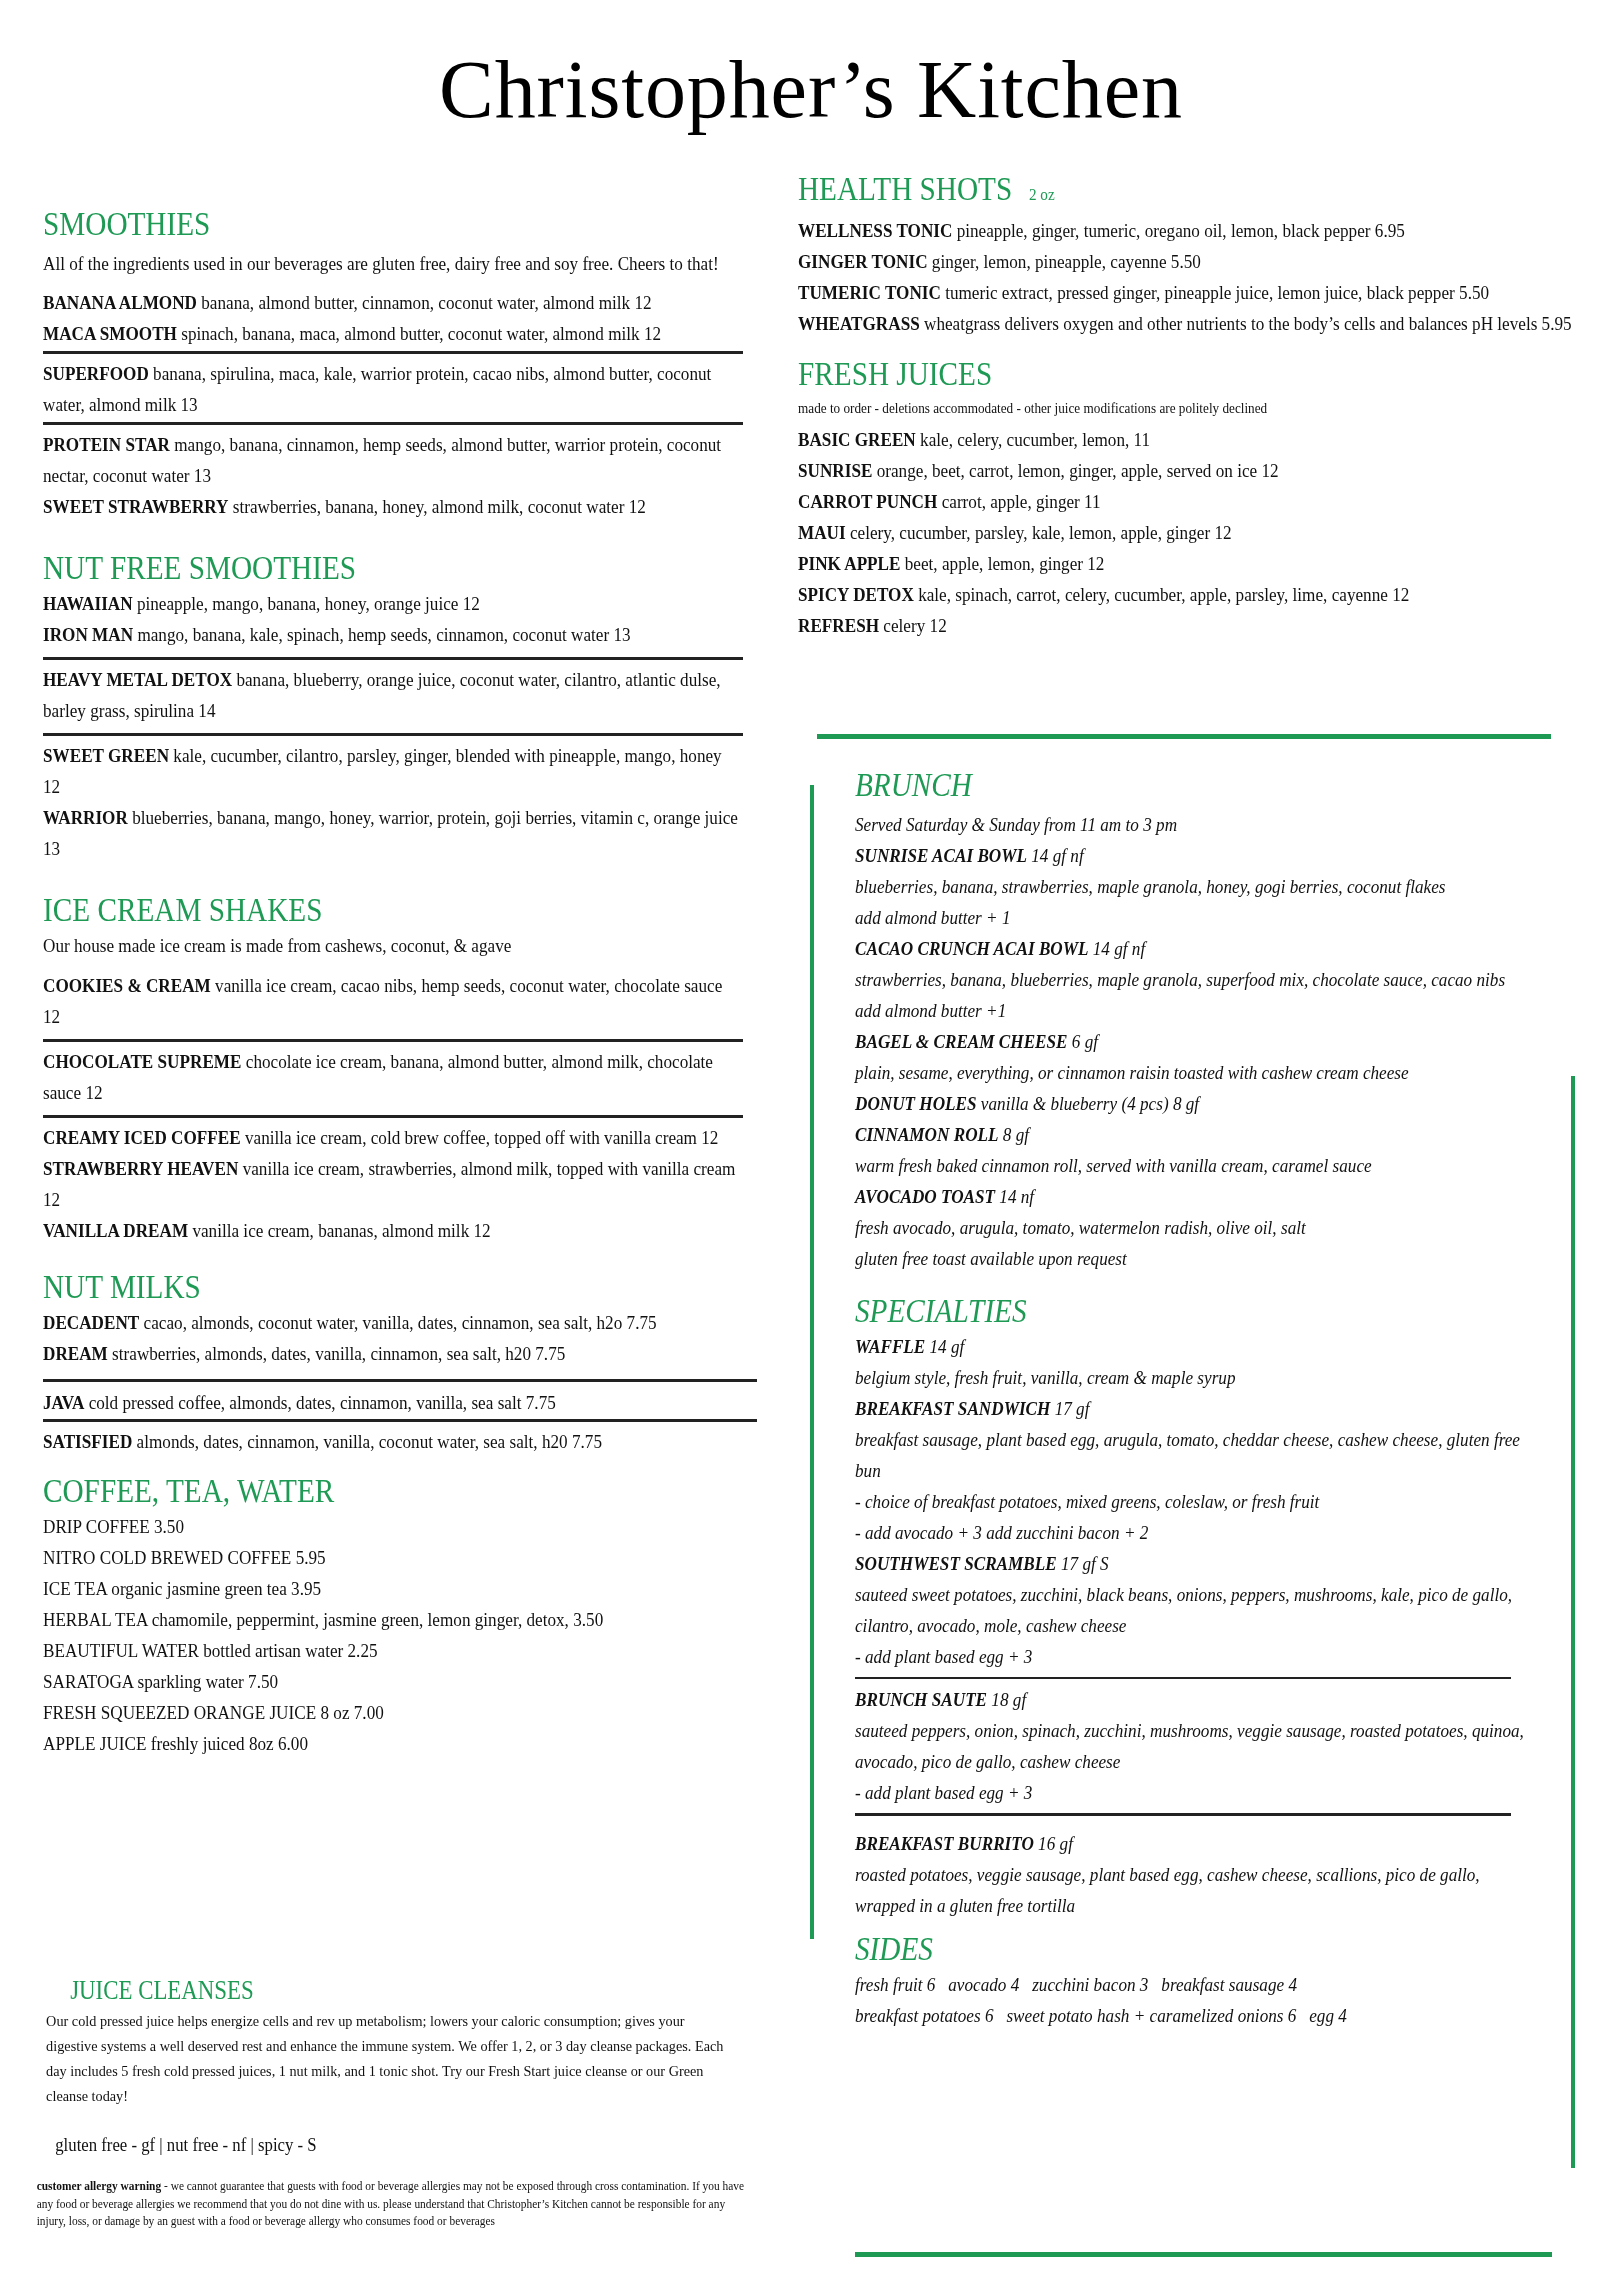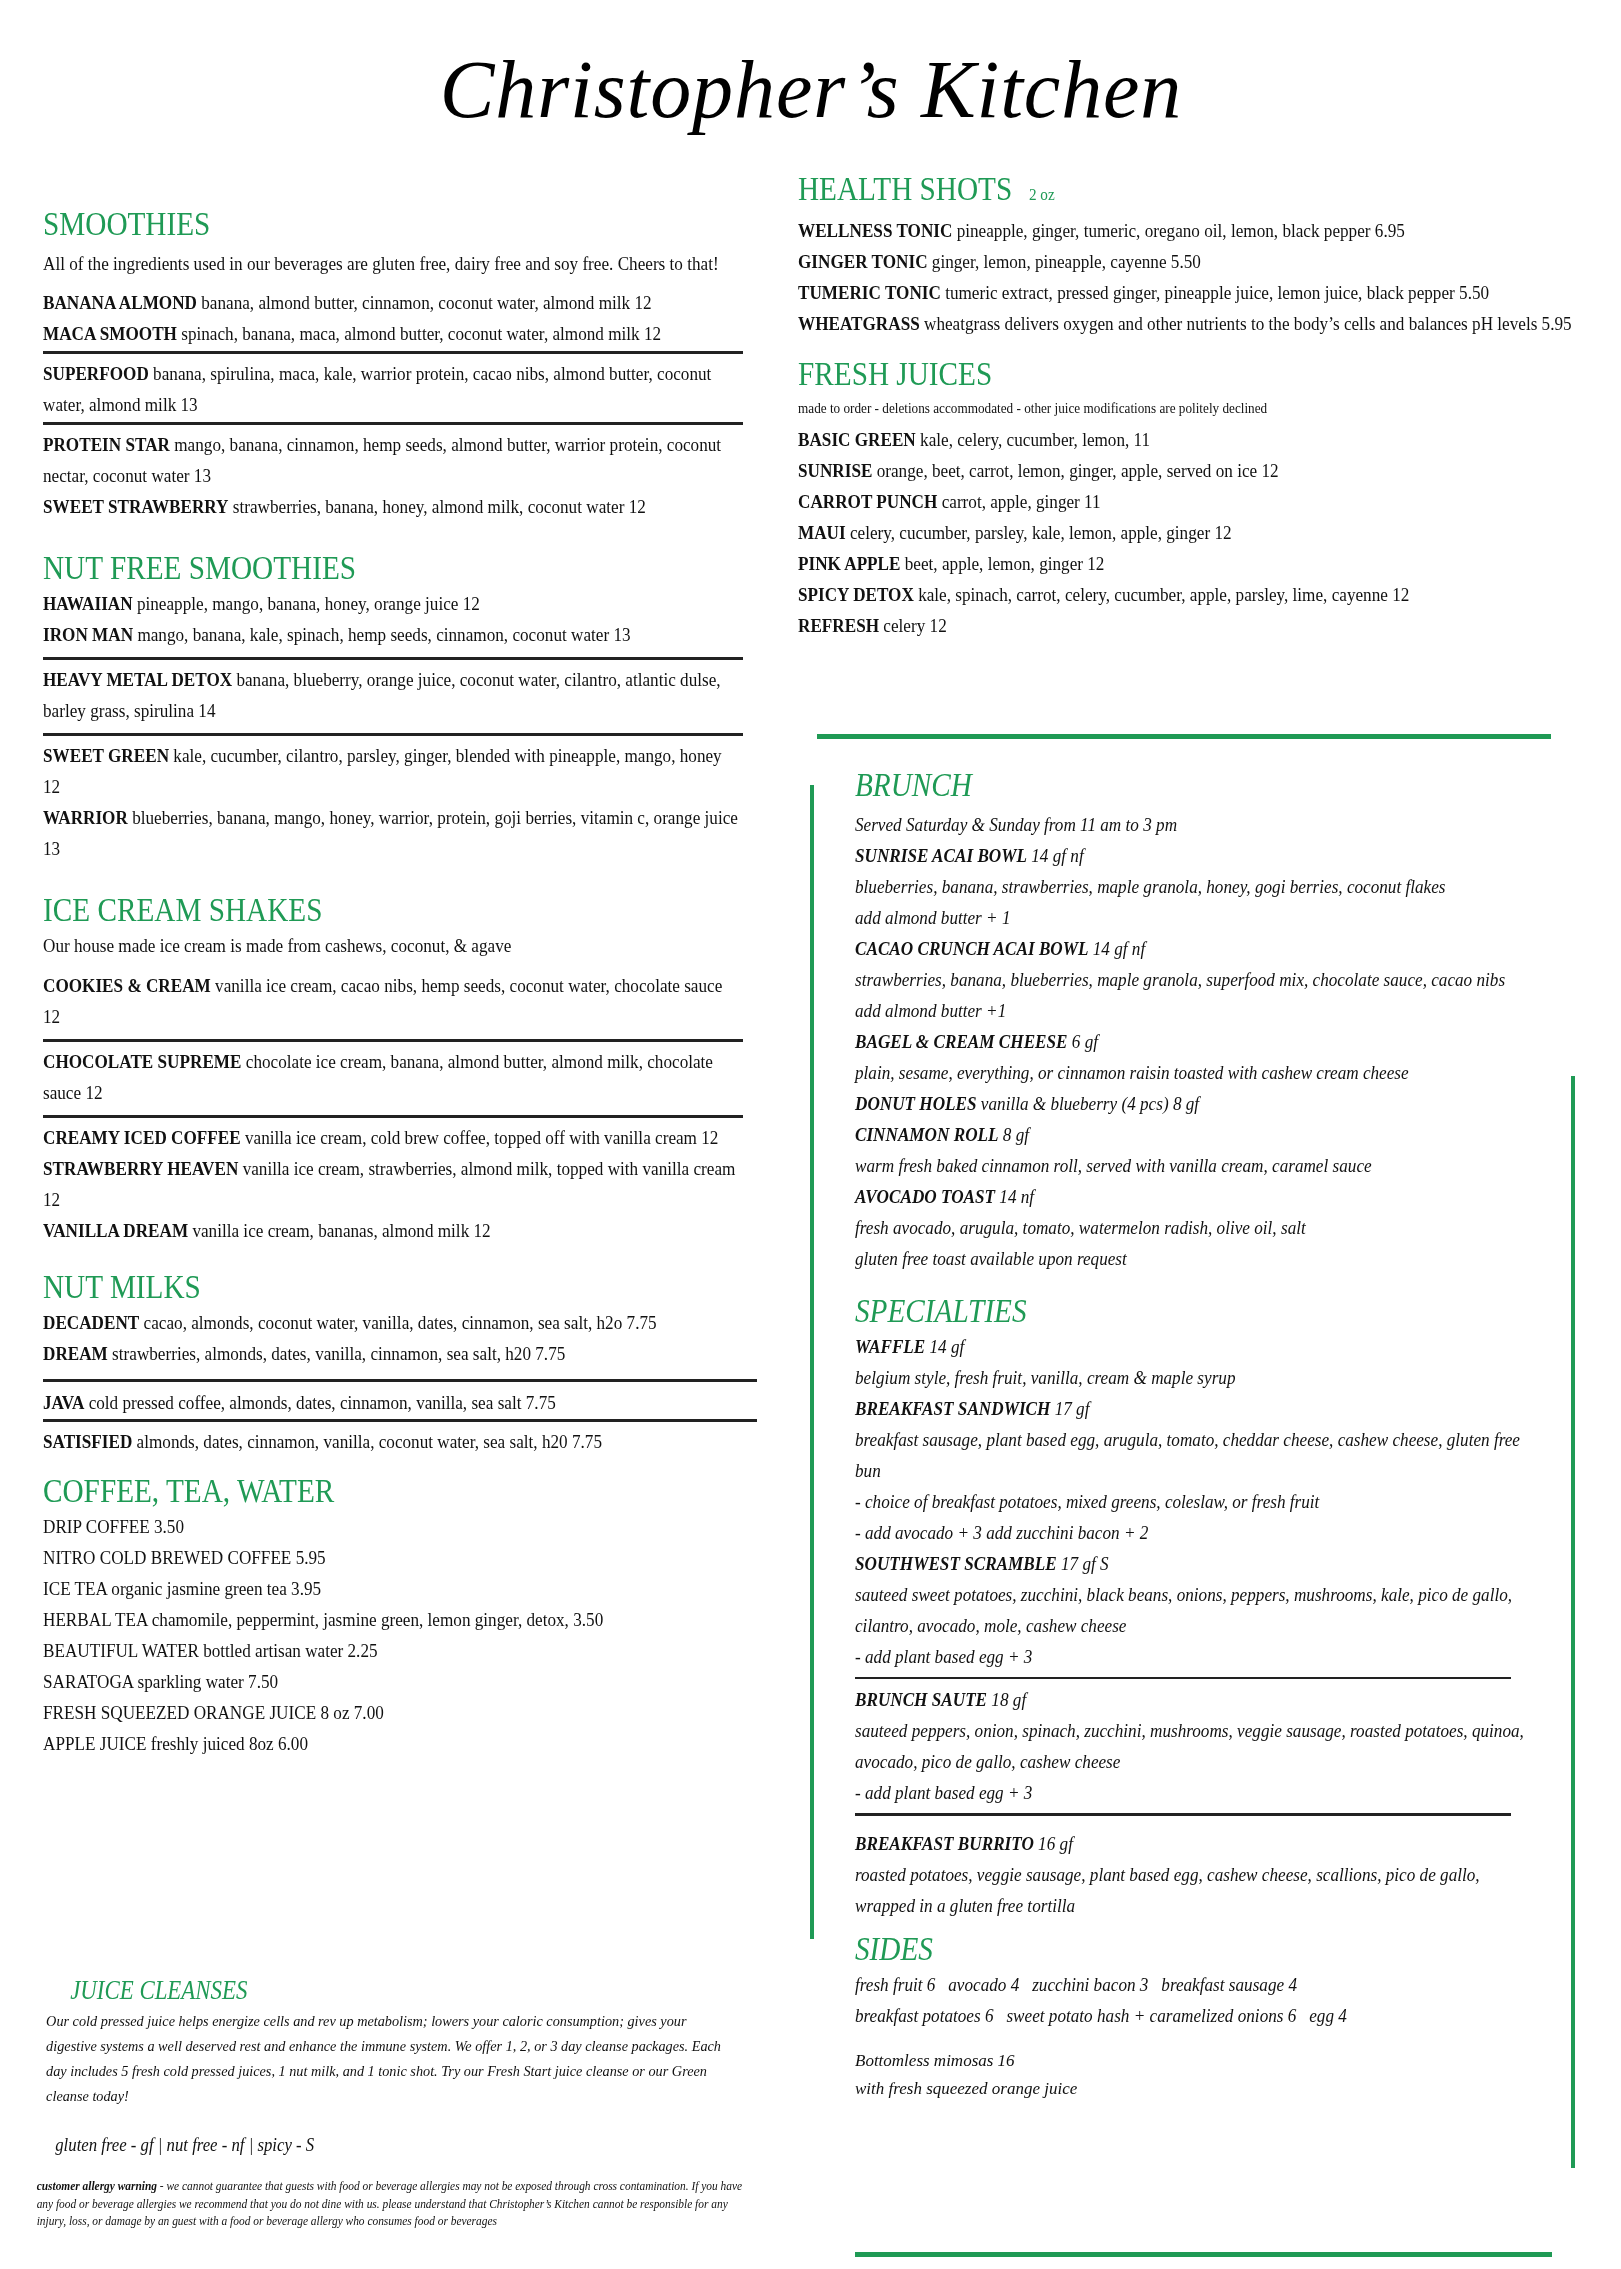--- a/index.html
+++ b/index.html
@@ -1,18 +1,18 @@
 <!DOCTYPE html>
 <html style="font-size:14px"><head>
 <meta charset="utf-8">
 <style>
   html, body { margin: 0; padding: 0; background: #ffffff; }
   body { width: 1622px; height: 2270px; position: relative; overflow: hidden;
          font-family: "Liberation Serif", "DejaVu Serif", serif; color: #111; }
-  .abs { position: absolute; font-style: italic; }
+  .abs { position: absolute; }
   .title { left: 0; width: 1622px; top: 37px; text-align: center; font-size: 82px;
            letter-spacing: 0.9px; font-weight: normal; line-height: 106px; color: #000; }
   .col { position: absolute; }
   .h { color: #1f9a55; font-size: 34px; line-height: 41px; font-weight: normal;
        transform: scaleX(0.86); transform-origin: left center; white-space: nowrap; margin: 0; }
   .h .sub { font-size: 17.7px; margin-left: 19.5px; }
   .txt { font-size: 19.5px; line-height: 31px; transform: scaleX(0.88); transform-origin: left top;
          width: 113.6%; }
   .txt b { font-weight: bold; }
   .small { font-size: 15px; line-height: 25px; }
@@ -162,18 +162,14 @@
   <div class="rule" style="width:656px; margin-top:5.3px; margin-bottom:12.4px;"></div>
 
   <div class="txt"><b>BREAKFAST BURRITO</b><span> 16 gf</span></div>
   <div class="txt">roasted potatoes, veggie sausage, plant based egg, cashew cheese, scallions, pico de gallo, wrapped in a gluten free tortilla</div>
 
   <div style="height:7px;"></div>
   <h2 class="h">SIDES</h2>
   <div class="txt" style="white-space:pre;">fresh fruit 6   avocado 4   zucchini bacon 3   breakfast sausage 4</div>
   <div class="txt" style="white-space:pre;">breakfast potatoes 6   sweet potato hash + caramelized onions 6   egg 4</div>
 
-  <div class="center" style="margin-top:16px; width:638px; font-size:17px; line-height:28px;">
-    <div>Bottomless mimosas 16</div>
-    <div>with fresh squeezed orange juice</div>
-  </div>
 </div>
 
 
 </body></html>

